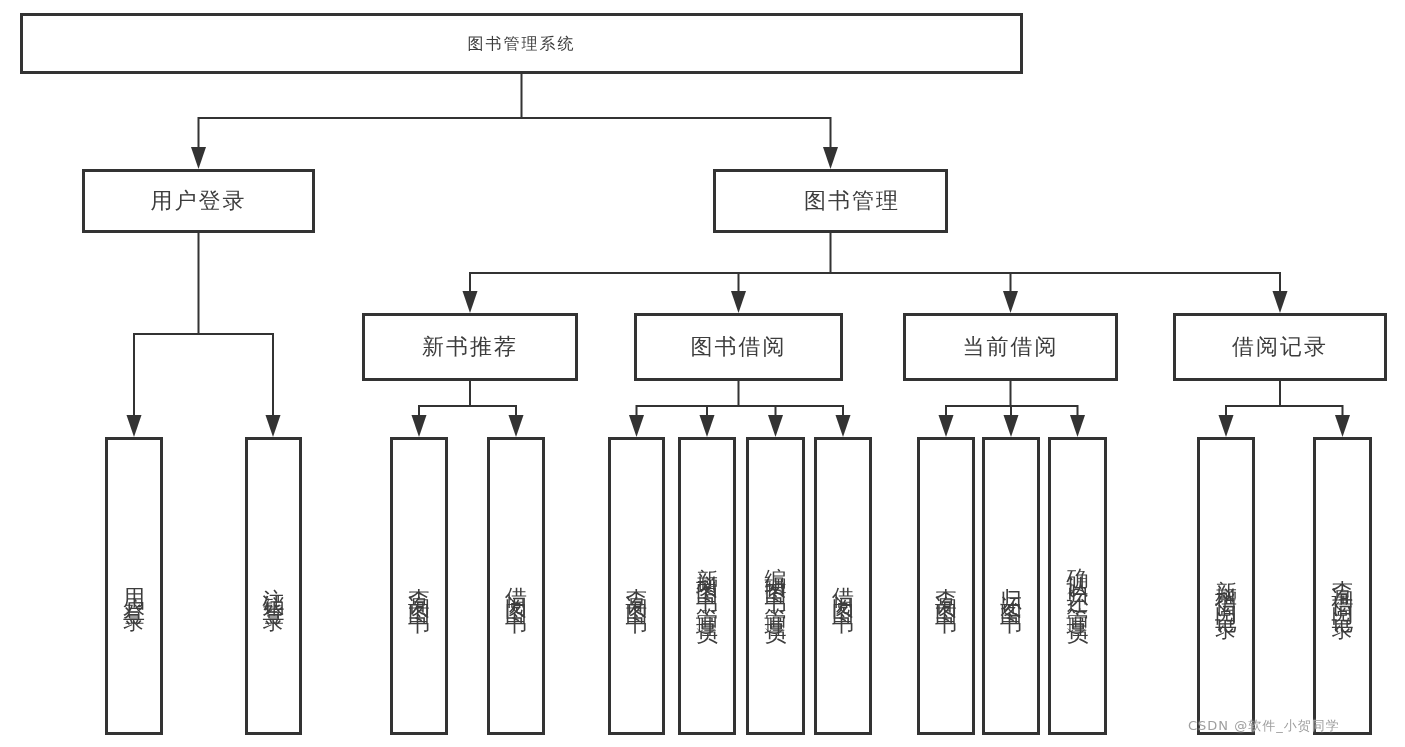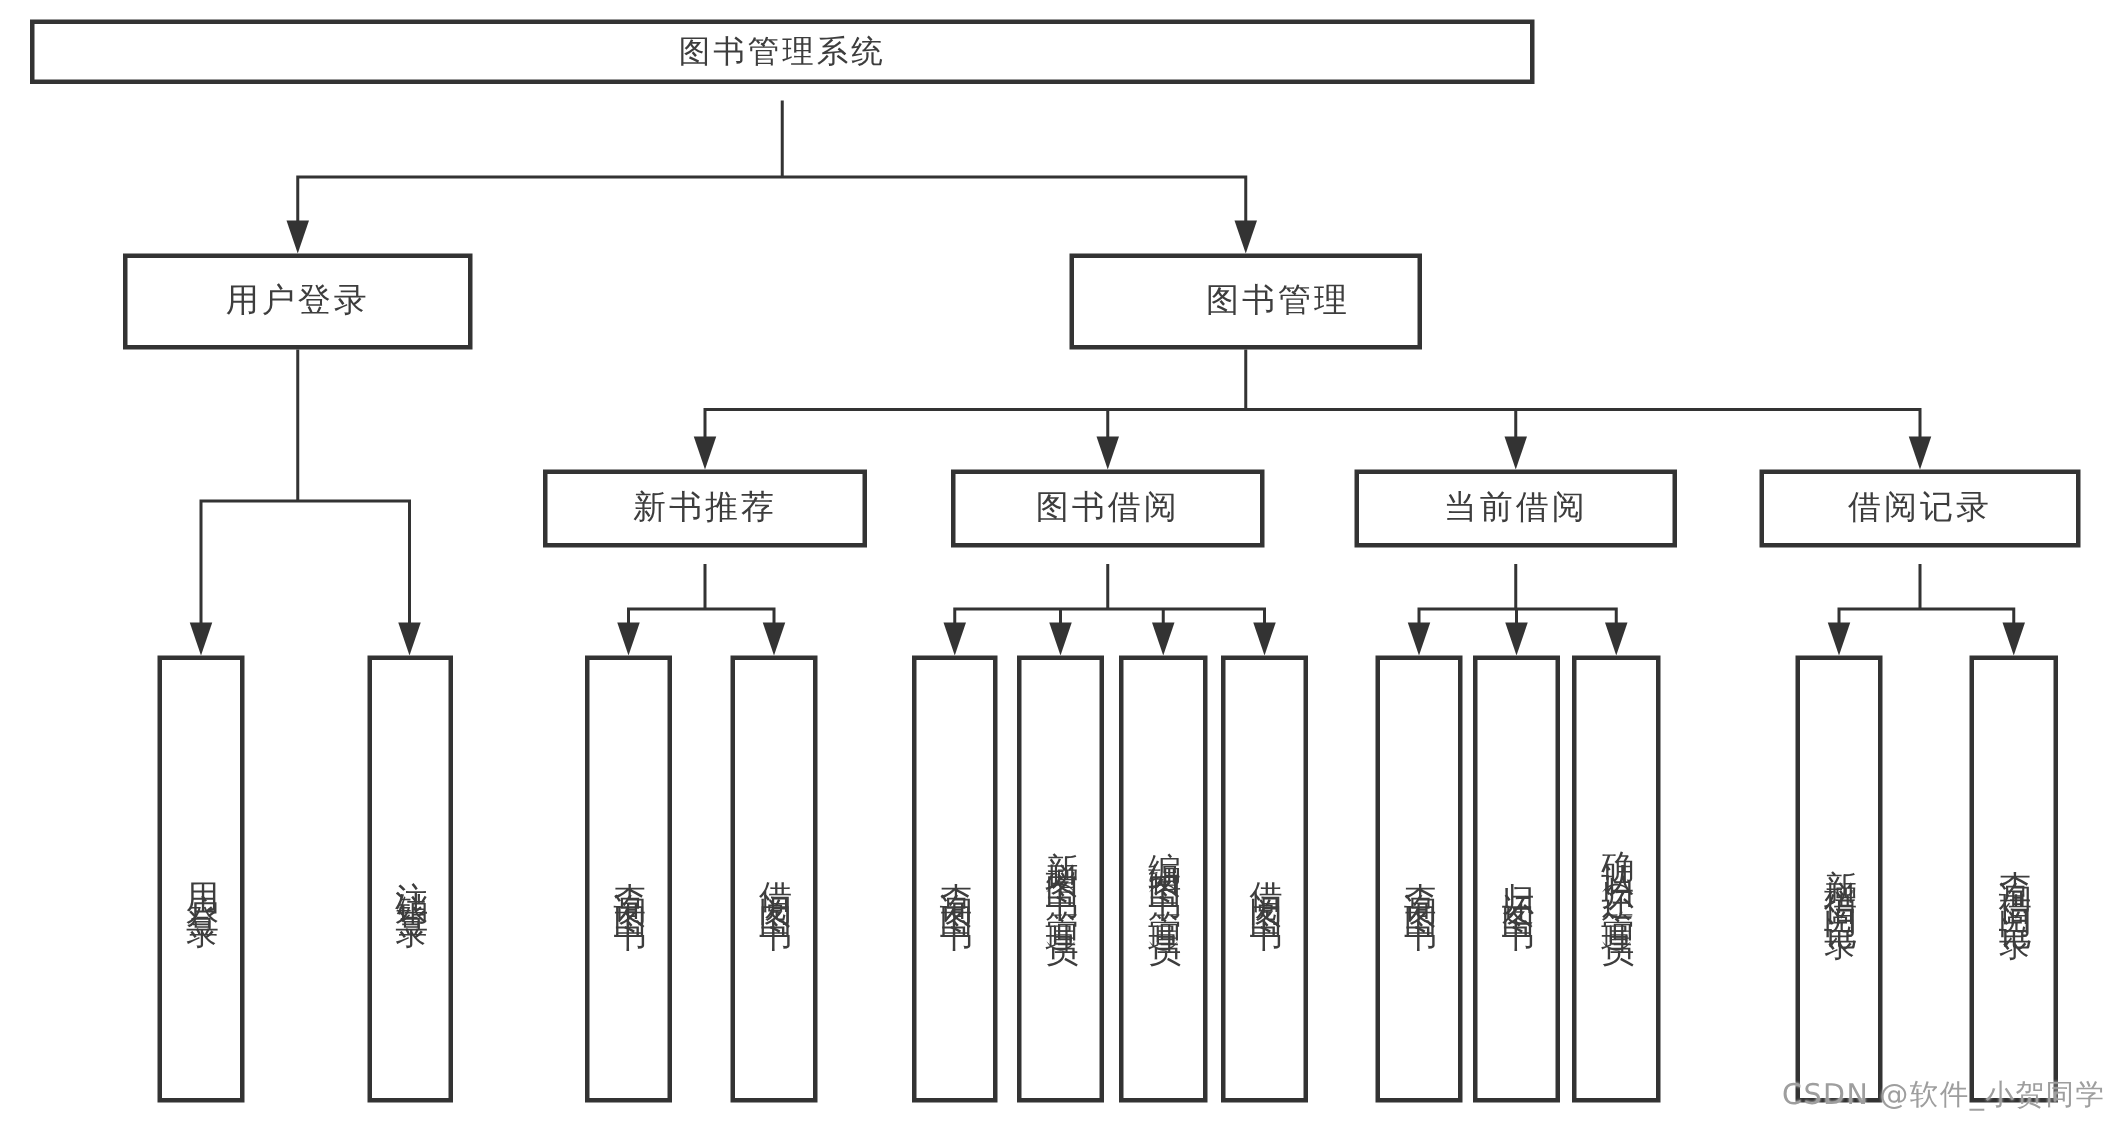--- a/index.html
+++ b/index.html
@@ -25,24 +25,24 @@
     display: flex;
     align-items: center;
     justify-content: center;
     color: #3d3d3d;
     font-size: 22px;
     letter-spacing: 2px;
     text-align: center;
     line-height: 1.2;
   }
   .hnode { height: 64px; top: 169px; }
-  .l3node { height: 52px; top: 313px; }
+  .l3node { height: 68px; top: 313px; }
   .root {
-    left: 20px; top: 13px; width: 1003px; height: 43px;
-    font-size: 21px;
+    left: 20px; top: 13px; width: 1003px; height: 61px;
+    font-size: 16px;
   }
   .vnode {
     position: absolute;
     box-sizing: border-box;
     top: 437px;
     height: 298px;
     background: #ffffff;
     border: 3px solid #333333;
     display: flex;
     align-items: center;
@@ -51,21 +51,21 @@
     font-size: 22px;
     writing-mode: vertical-rl;
     text-orientation: mixed;
     letter-spacing: 8px;
     line-height: 1.0;
   }
   .watermark {
     position: absolute;
     left: 1188px;
     top: 717px;
-    font-size: 19px;
+    font-size: 13px;
     color: #9e9e9e;
     letter-spacing: 1px;
     white-space: nowrap;
     text-shadow: 0 0 2px #ffffff;
   }
 </style>
 </head>
 <body>
 
 <div class="stage">

